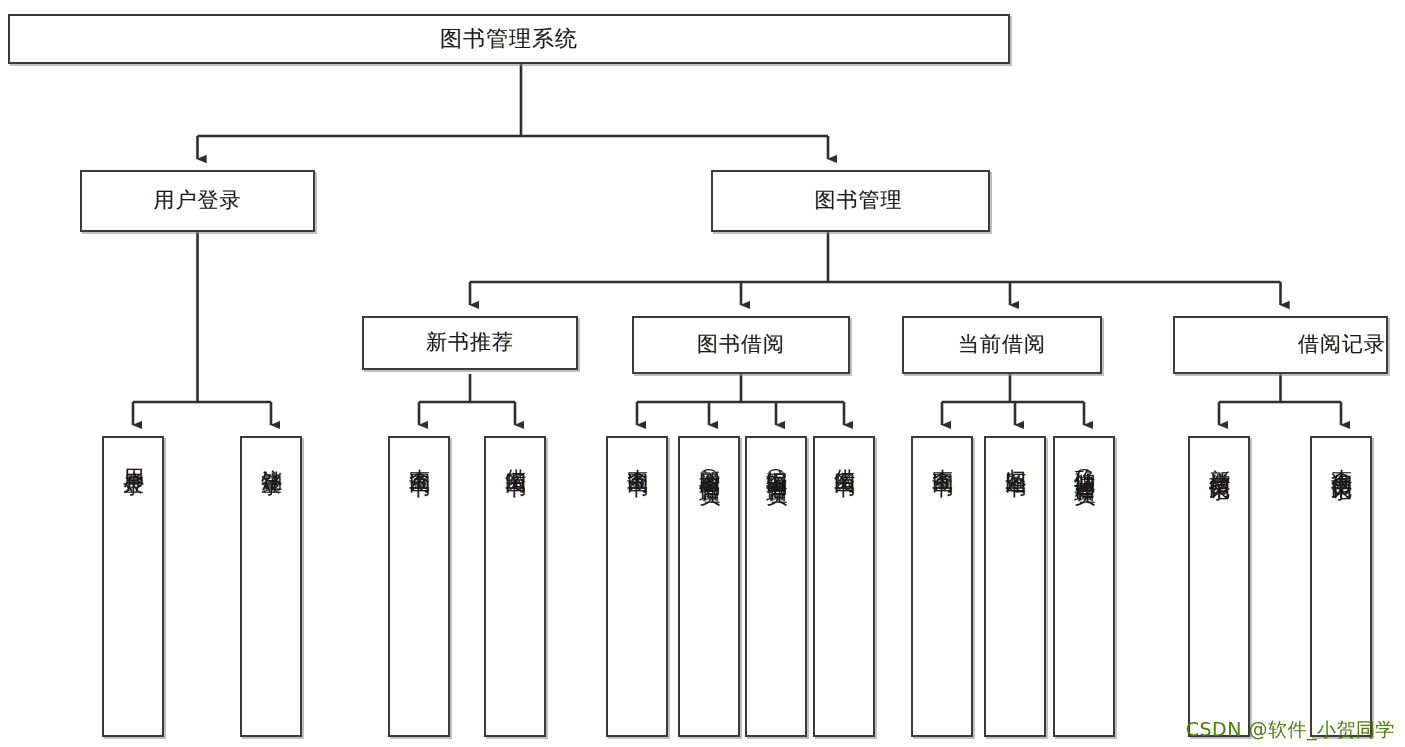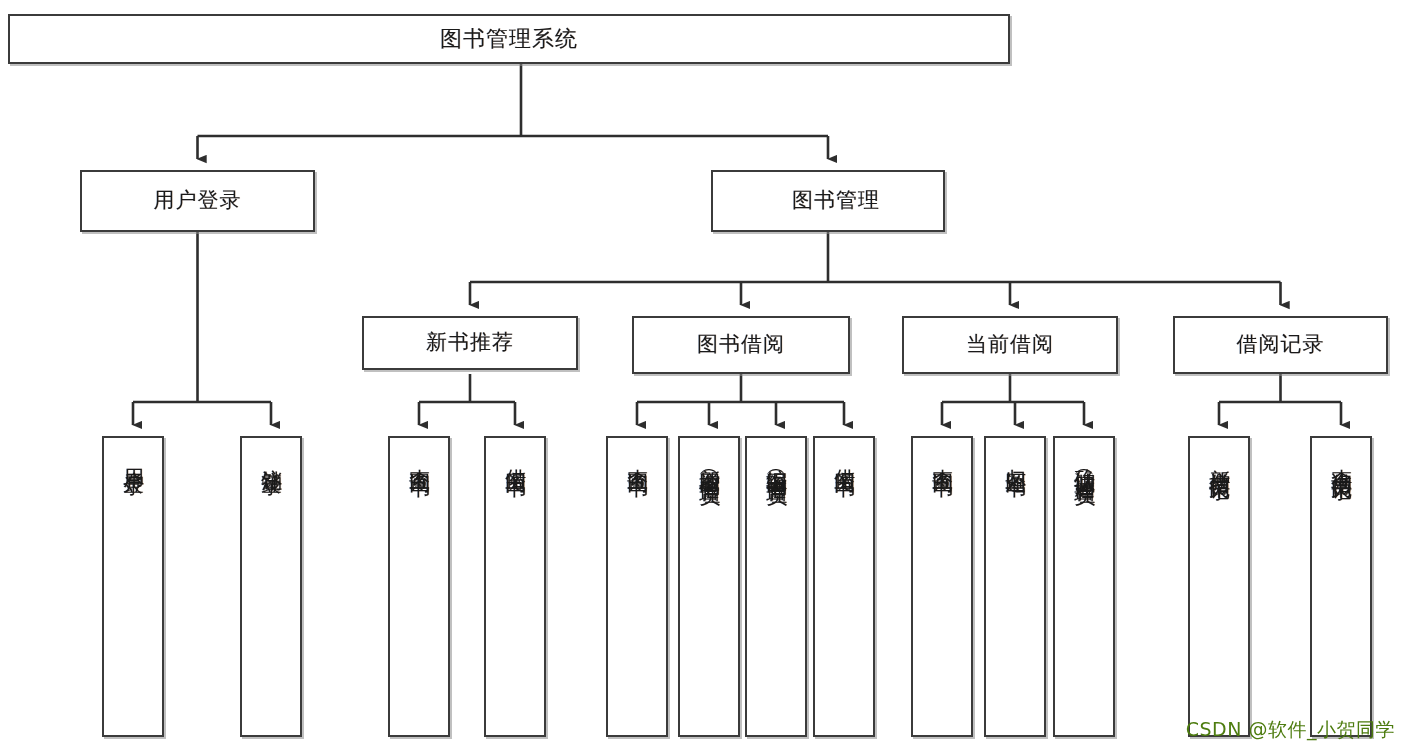--- a/index.html
+++ b/index.html
@@ -90,33 +90,33 @@
       </g>
   </svg>
 
   <div id="nodes-layer">
       <div class="node-box root" style="left: 8px; top: 14px; width: 1002px; height: 50px;">
         <span class="node-label">图书管理系统</span>
       </div>
       <div class="node-box" style="left: 80px; top: 170px; width: 235px; height: 62px;">
         <span class="node-label">用户登录</span>
       </div>
-      <div class="node-box" style="left: 711px; top: 170px; width: 234px; height: 62px; padding-left: 16px;">
+      <div class="node-box" style="left: 711px; top: 170px; width: 279px; height: 62px; padding-left: 16px;">
         <span class="node-label">图书管理</span>
       </div>
       <div class="node-box" style="left: 362px; top: 316px; width: 216px; height: 54px;">
         <span class="node-label">新书推荐</span>
       </div>
       <div class="node-box" style="left: 632px; top: 316px; width: 218px; height: 58px;">
         <span class="node-label">图书借阅</span>
       </div>
-      <div class="node-box" style="left: 902px; top: 316px; width: 216px; height: 58px;">
+      <div class="node-box" style="left: 902px; top: 316px; width: 200px; height: 58px;">
         <span class="node-label">当前借阅</span>
       </div>
-      <div class="node-box" style="left: 1173px; top: 316px; width: 215px; height: 58px;">
+      <div class="node-box" style="left: 1173px; top: 316px; width: 215px; height: 58px; justify-content: flex-end;">
         <span class="node-label">借阅记录</span>
       </div>
       <div class="node-box leaf" style="left: 102px; top: 436px; width: 62px; height: 301px;">
         <span class="leaf-label">用户登录</span>
       </div>
       <div class="node-box leaf" style="left: 240px; top: 436px; width: 62px; height: 301px;">
         <span class="leaf-label">注销登录</span>
       </div>
       <div class="node-box leaf" style="left: 388px; top: 436px; width: 62px; height: 301px;">
         <span class="leaf-label">查询图书</span>

